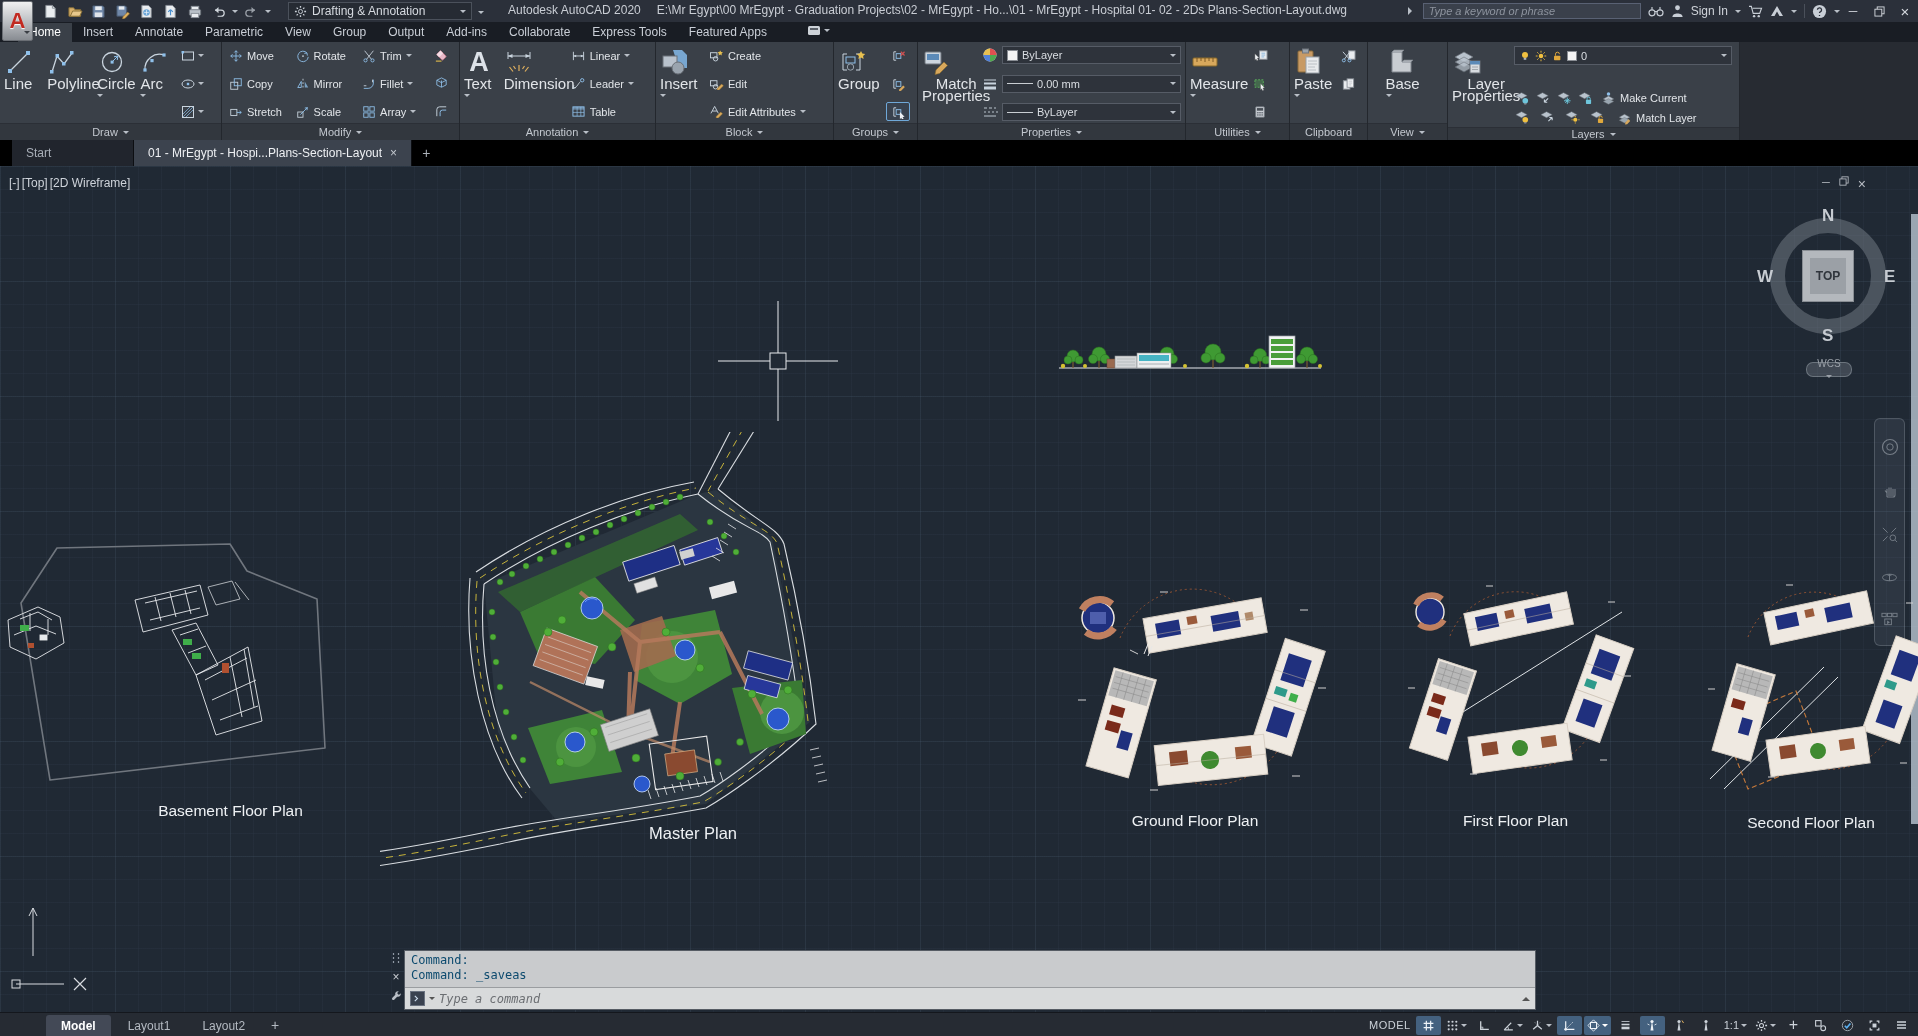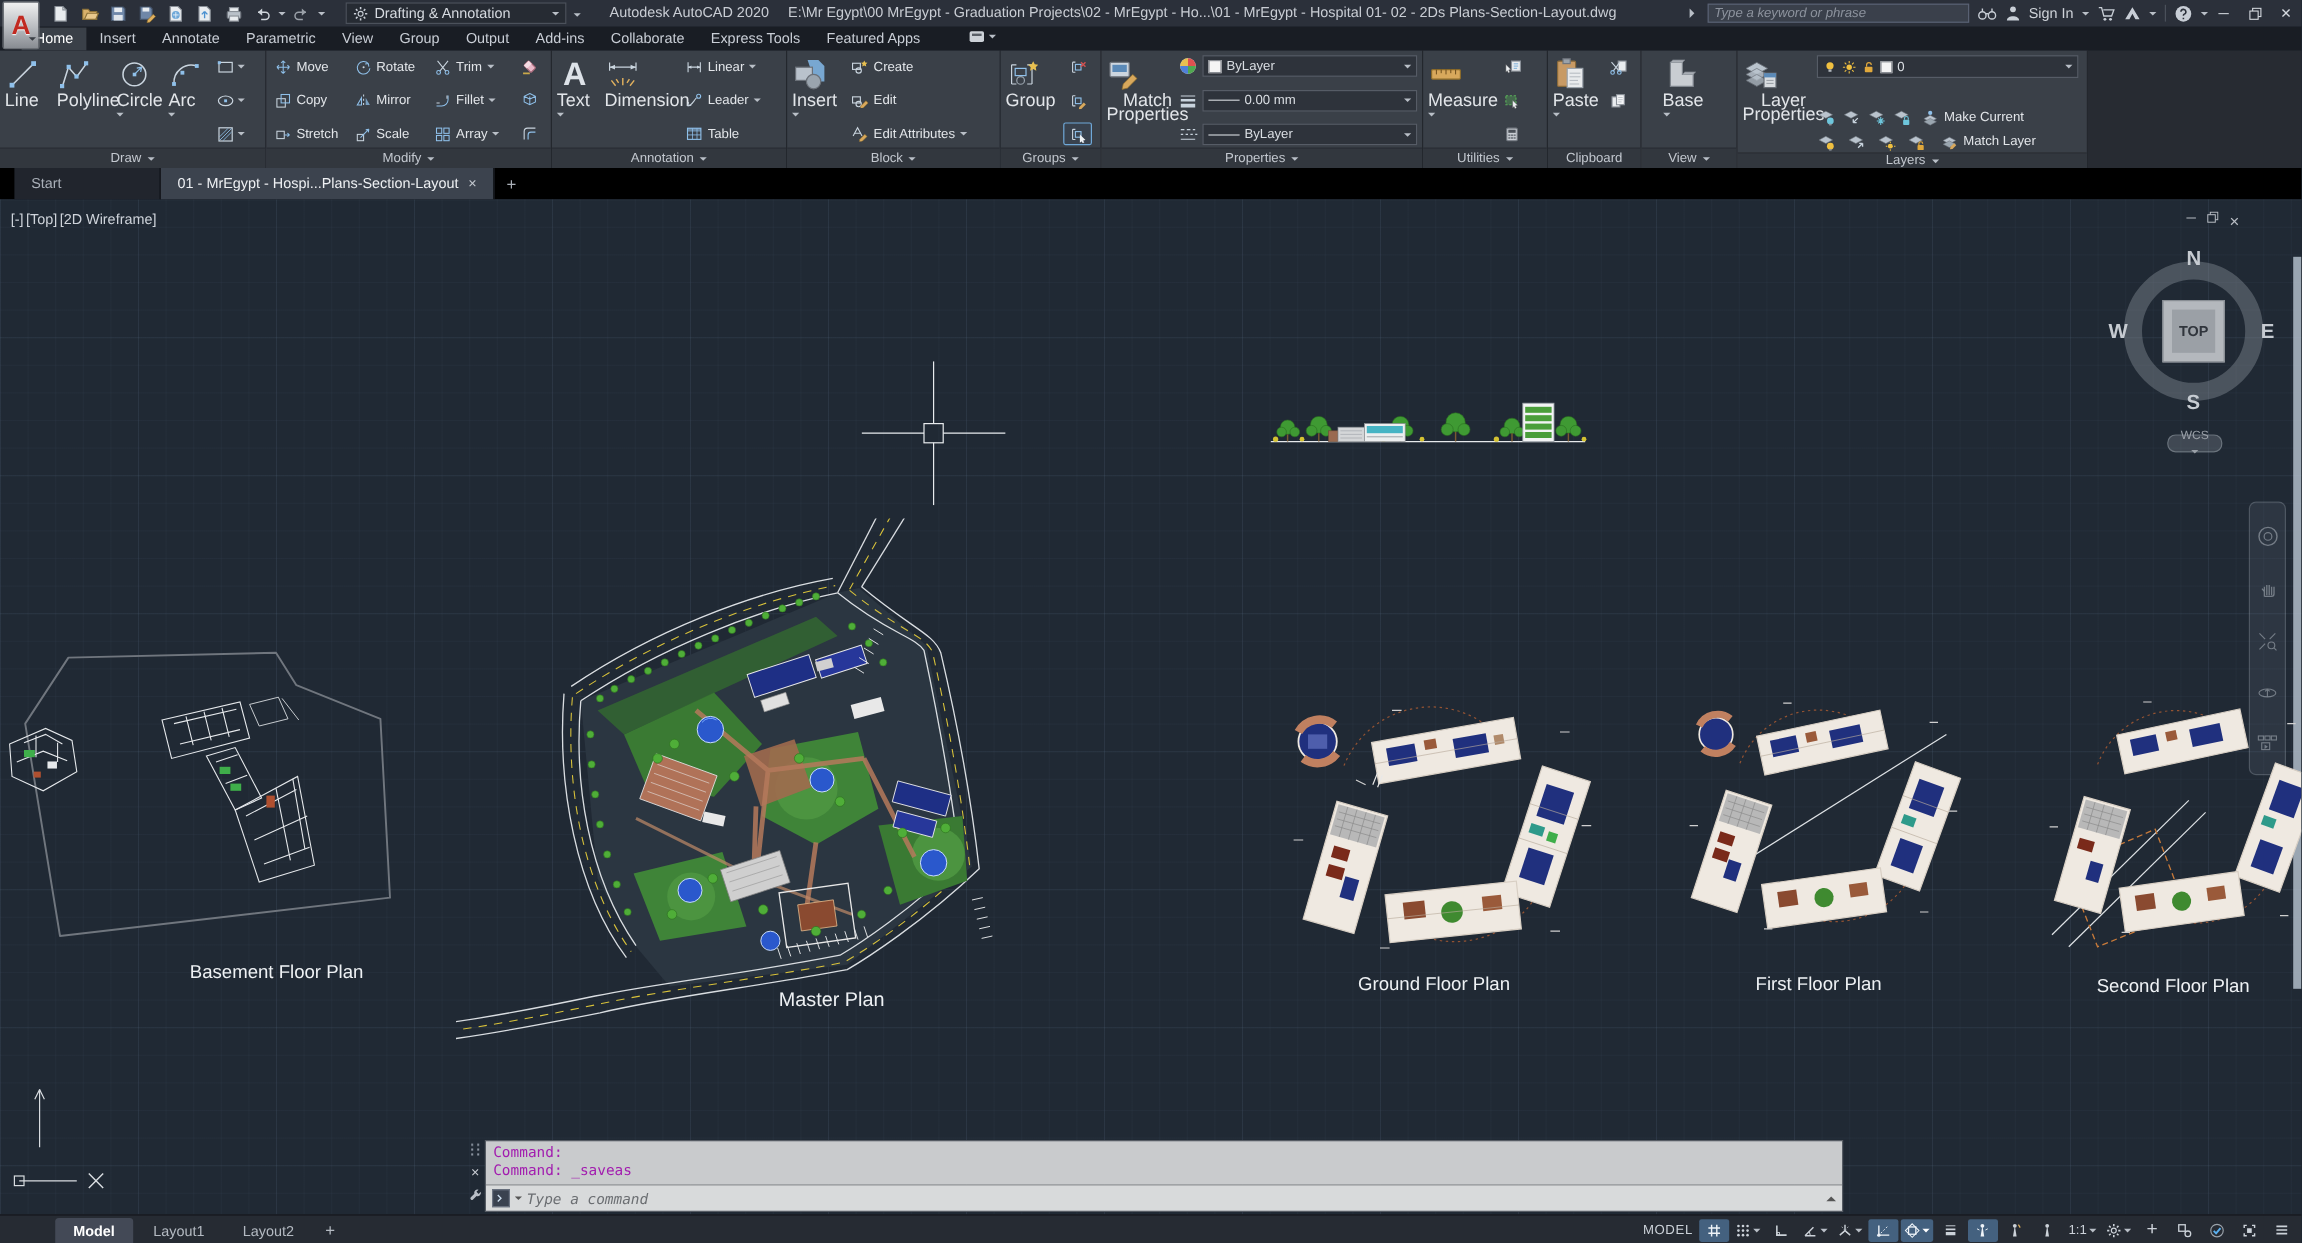--- a/index.html
+++ b/index.html
@@ -78,21 +78,21 @@
 .navbar svg{opacity:.4}
 .scrollstrip{position:absolute;right:0;top:48px;width:7px;height:610px;background:#b9c6d2;opacity:.8;}
 
 .xhair{position:absolute;left:718px;top:135px;width:120px;height:120px;pointer-events:none;}
 
 .ucs{position:absolute;left:6px;top:726px;}
 
 .cmd{position:absolute;left:388px;top:784px;width:1148px;display:flex;z-index:10;}
 .cmd-rail{width:16px;display:flex;flex-direction:column;align-items:center;gap:6px;padding-top:2px;color:#aeb4bc;}
 .cmd-main{flex:1;border:1px solid #565c64;}
-.cmd-hist{background:#c9cbcd;padding:2px 6px;font-family:"DejaVu Sans Mono",monospace;font-size:12px;color:#a21caf;line-height:15px;height:36px;}
+.cmd-hist{background:#c9cbcd;padding:2px 6px;font-family:"DejaVu Sans Mono",monospace;font-size:12px;color:#0c4a6e;line-height:15px;height:36px;}
 .cmd-input{height:22px;background:#d8dadb;border-top:1px solid #9a9da0;display:flex;align-items:center;gap:4px;padding:0 5px;position:relative;}
 .cmd-ic{width:15px;height:15px;background:#3a4250;border:1px solid #6a7280;display:flex;align-items:center;justify-content:center;}
 .cmd-field{flex:1;border:none;background:transparent;outline:none;font-family:"DejaVu Sans Mono",monospace;font-size:12px;font-style:italic;color:#333;}
 .cmd-field::placeholder{color:#6b6e72;font-style:italic;}
 .cmd-up{width:0;height:0;border:4px solid transparent;border-bottom-color:#555;margin-bottom:4px;}
 .cmd-dots{width:10px;height:12px;background-image:radial-gradient(#8f98a4 1px,transparent 1.2px);background-size:5px 4px;}
 
 .statusbar{height:24px;background:#262b33;border-top:1px solid #14171d;display:flex;align-items:center;font-size:12px;color:#c2c8d0;position:relative;z-index:30;}
 .ltabs{display:flex;align-items:stretch;height:100%;padding-left:46px;gap:2px;}
 .ltab{display:flex;align-items:center;padding:0 15px;color:#b4bac2;border-radius:3px 3px 0 0;margin-top:2px;}
@@ -782,21 +782,21 @@
             </svg>
           <div class="sbt" style="height:17px">
             <svg width="15" height="14" viewBox="0 0 16 16">
                 <circle cx="8" cy="3.5" r="2" fill="#8fc0ea"></circle>
                 <path d="M2 9 l6 -3.2 6 3.2 -6 3.2 z" fill="#b9c3cd" stroke="#6a7078" stroke-width=".5"></path>
                 <path d="M2 12 l6 -3.2 6 3.2 -6 3.2 z" fill="#9aa6b0" stroke="#6a7078" stroke-width=".5"></path>
               </svg>
             <span>Make Current</span>
           </div>
         </div>
-        <div style="display:flex;align-items:flex-end;gap:9px;">
+        <div style="display:flex;align-items:flex-start;gap:9px;">
           <svg width="16" height="15" viewBox="0 0 16 16">
               <path d="M1.5 6 l6 -3.2 6 3.2 -6 3.2 z" fill="#b9c3cd" stroke="#6a7078" stroke-width=".5"></path>
               <circle cx="11.5" cy="11.5" r="3" fill="#f0c040"></circle>
               <rect x="10.4" y="14" width="2.2" height="1.5" fill="#8a9098"></rect>
             </svg>
           <svg width="16" height="15" viewBox="0 0 16 16">
               <path d="M1.5 6 l6 -3.2 6 3.2 -6 3.2 z" fill="#b9c3cd" stroke="#6a7078" stroke-width=".5"></path>
               <path d="M9.5 13 l4 -4 M13.5 9 h-3 M13.5 9 v3" stroke="#c9d4de" stroke-width="1.2" fill="none"></path>
             </svg>
           <svg width="16" height="15" viewBox="0 0 16 16">

